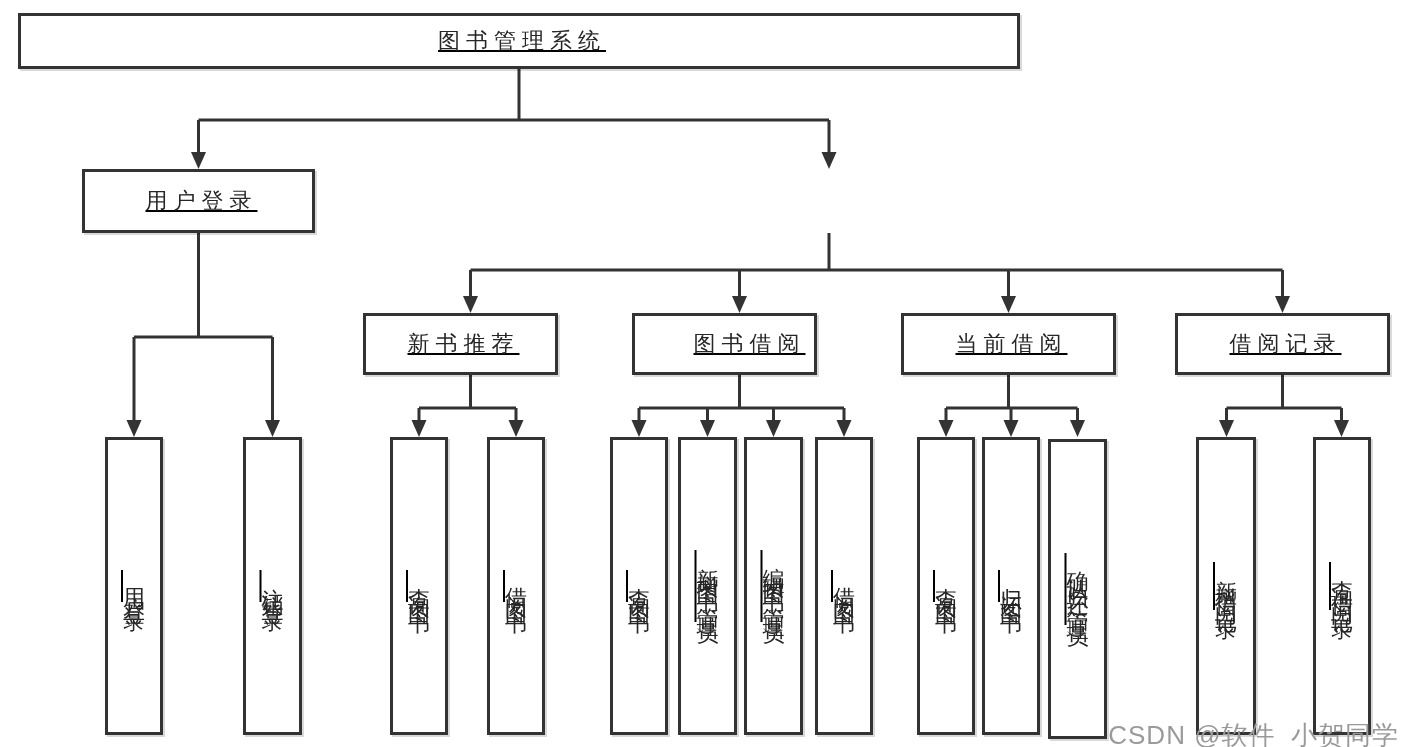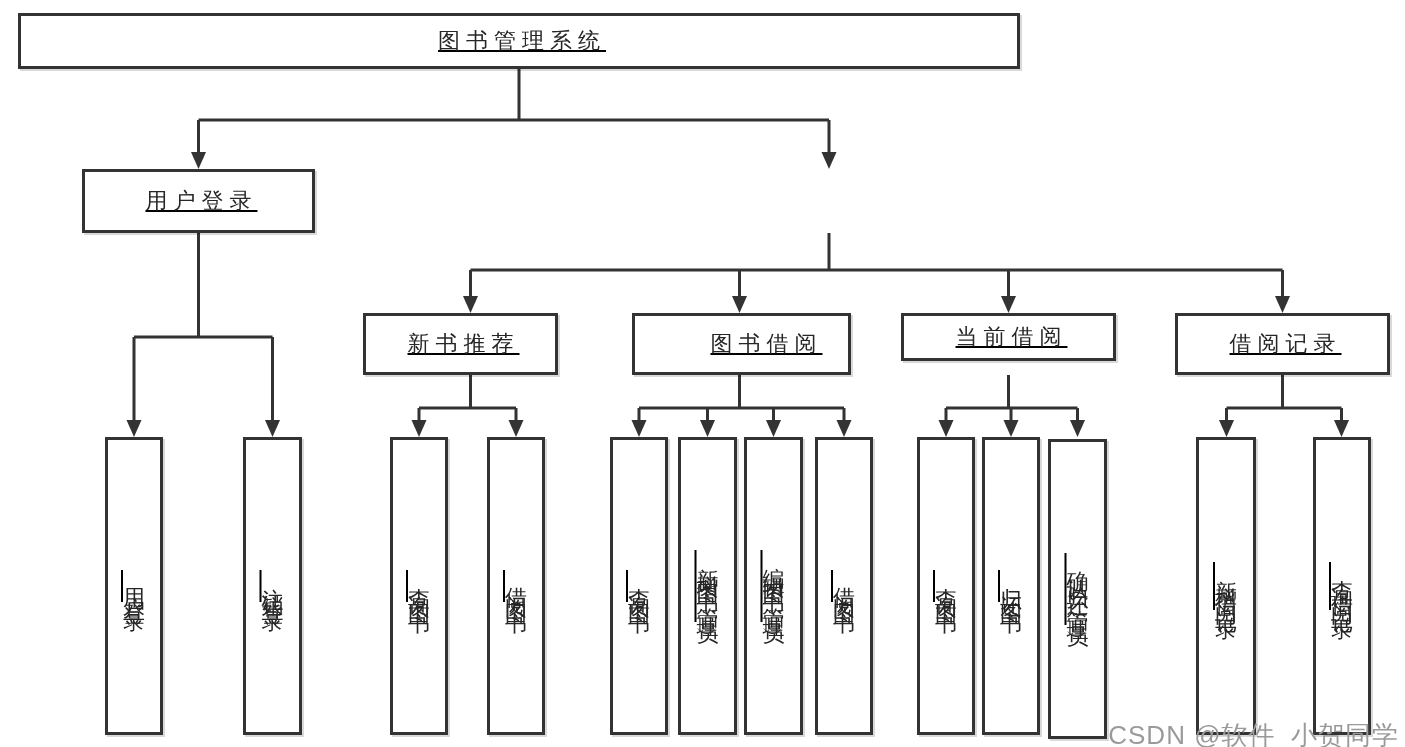--- a/index.html
+++ b/index.html
@@ -110,24 +110,24 @@
     <span>图书管理系统</span>
   </div>
 
   <div class="node hnode" style="left:82px; top:169px; width:233px; height:64px;">
     <span>用户登录</span>
   </div>
 
   <div class="node hnode" style="left:363px; top:313px; width:195px; height:62px;text-align:right;">
     <span>新书推荐</span>
   </div>
-  <div class="node hnode" style="left:632px; top:313px; width:219px; height:62px;padding-left:44px;">
+  <div class="node hnode" style="left:632px; top:313px; width:185px; height:62px;padding-left:44px;">
     <span>图书借阅</span>
   </div>
-  <div class="node hnode" style="left:901px; top:313px; width:215px; height:48px;">
+  <div class="node hnode" style="left:901px; top:313px; width:215px; height:62px;">
     <span>当前借阅</span>
   </div>
   <div class="node hnode" style="left:1175px; top:313px; width:215px; height:62px;">
     <span>借阅记录</span>
   </div>
 
   <div class="node vnode" style="left:105px; top:437px; width:58px; height:298px;">
     <span>用户登录</span>
   </div>
   <div class="node vnode" style="left:243px; top:437px; width:59px; height:298px;">

